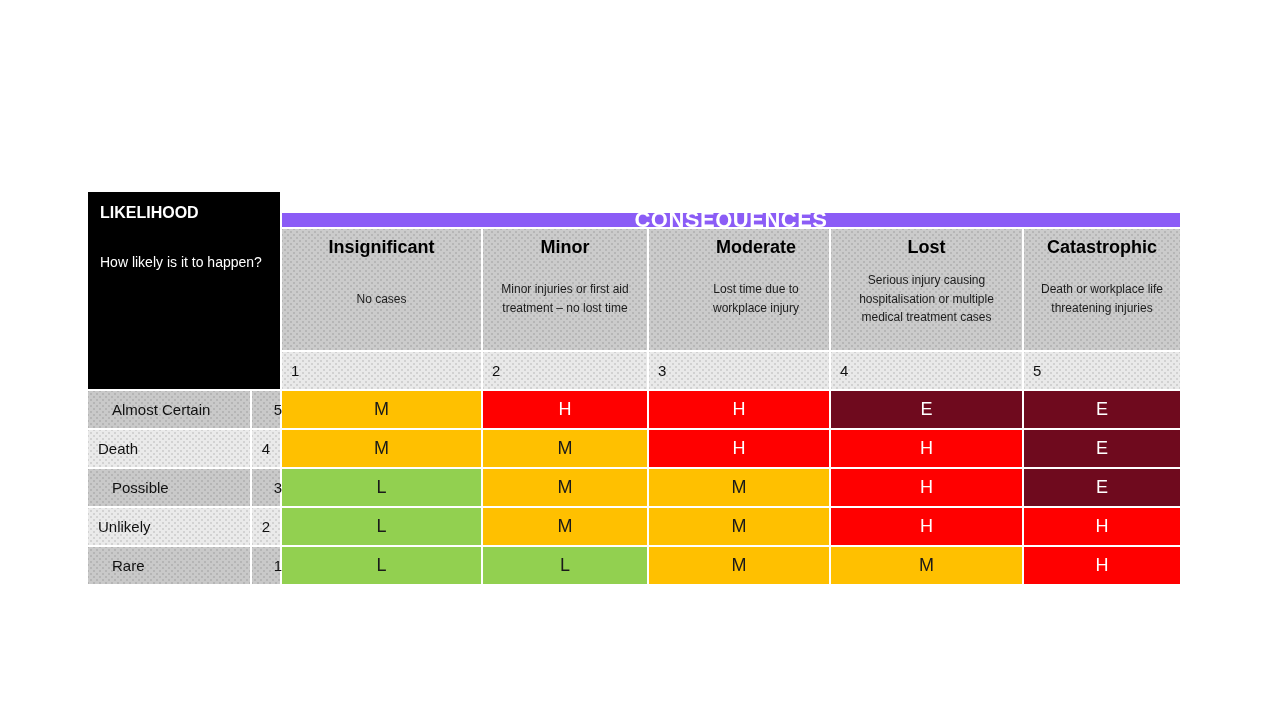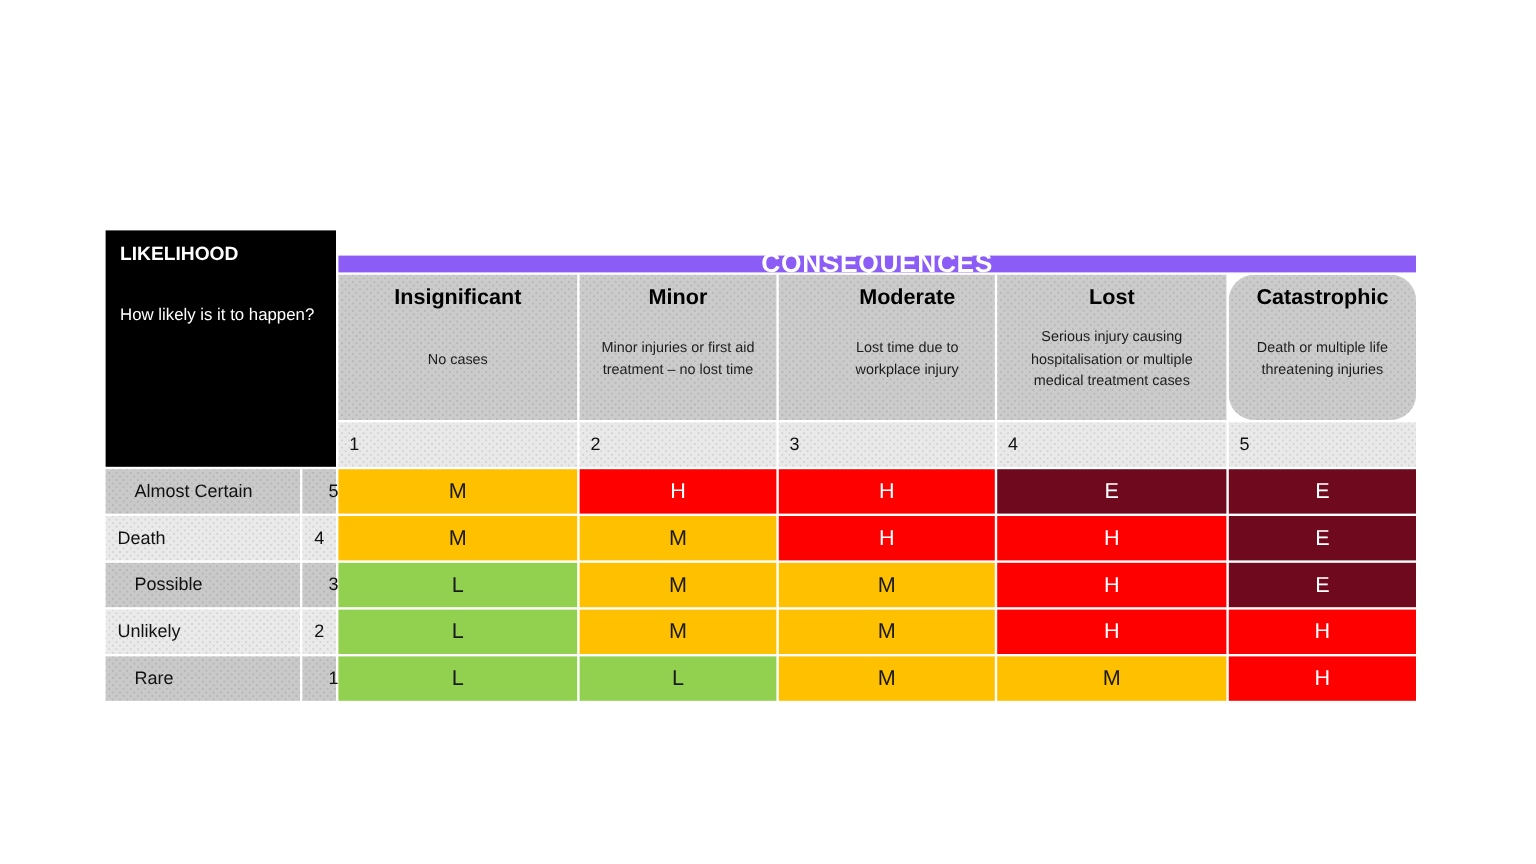--- a/index.html
+++ b/index.html
@@ -150,23 +150,23 @@
     <div class="cell colhead-cell dotted" style="grid-area: 2 / 5 / 3 / 6; padding-left: 44px;">
       <div class="colhead-name">Moderate</div>
       <div class="colhead-desc">Lost time due to workplace injury</div>
     </div>
     <div class="cell rating-row-cell dotted" style="grid-area: 3 / 5 / 4 / 6;">3</div>
     <div class="cell colhead-cell dotted" style="grid-area: 2 / 6 / 3 / 7;">
       <div class="colhead-name">Lost</div>
       <div class="colhead-desc">Serious injury causing hospitalisation or multiple medical treatment cases</div>
     </div>
     <div class="cell rating-row-cell dotted" style="grid-area: 3 / 6 / 4 / 7;">4</div>
-    <div class="cell colhead-cell dotted" style="grid-area: 2 / 7 / 3 / 8; border-radius: 21px;">
+    <div class="cell colhead-cell dotted" style="grid-area: 2 / 7 / 3 / 8;">
       <div class="colhead-name">Catastrophic</div>
-      <div class="colhead-desc">Death or multiple life threatening injuries</div>
+      <div class="colhead-desc">Death or workplace life threatening injuries</div>
     </div>
     <div class="cell rating-row-cell dotted" style="grid-area: 3 / 7 / 4 / 8;">5</div>
     <div class="cell rowlabel-cell dotted band-dark" style="grid-area: 4 / 1 / 5 / 2;">Almost Certain</div>
     <div class="cell rowrating-cell dotted band-dark" style="grid-area: 4 / 2 / 5 / 3;">5</div>
     <div class="cell risk-cell" style="grid-area: 4 / 3 / 5 / 4; background-color: rgb(255, 192, 0); color: rgb(26, 26, 26);">M</div>
     <div class="cell risk-cell" style="grid-area: 4 / 4 / 5 / 5; background-color: rgb(255, 0, 0); color: rgb(255, 255, 255);">H</div>
     <div class="cell risk-cell" style="grid-area: 4 / 5 / 5 / 6; background-color: rgb(255, 0, 0); color: rgb(255, 255, 255);">H</div>
     <div class="cell risk-cell" style="grid-area: 4 / 6 / 5 / 7; background-color: rgb(111, 10, 30); color: rgb(255, 255, 255);">E</div>
     <div class="cell risk-cell" style="grid-area: 4 / 7 / 5 / 8; background-color: rgb(111, 10, 30); color: rgb(255, 255, 255);">E</div>
     <div class="cell rowlabel-cell dotted band-light" style="grid-area: 5 / 1 / 6 / 2;">Death</div>

